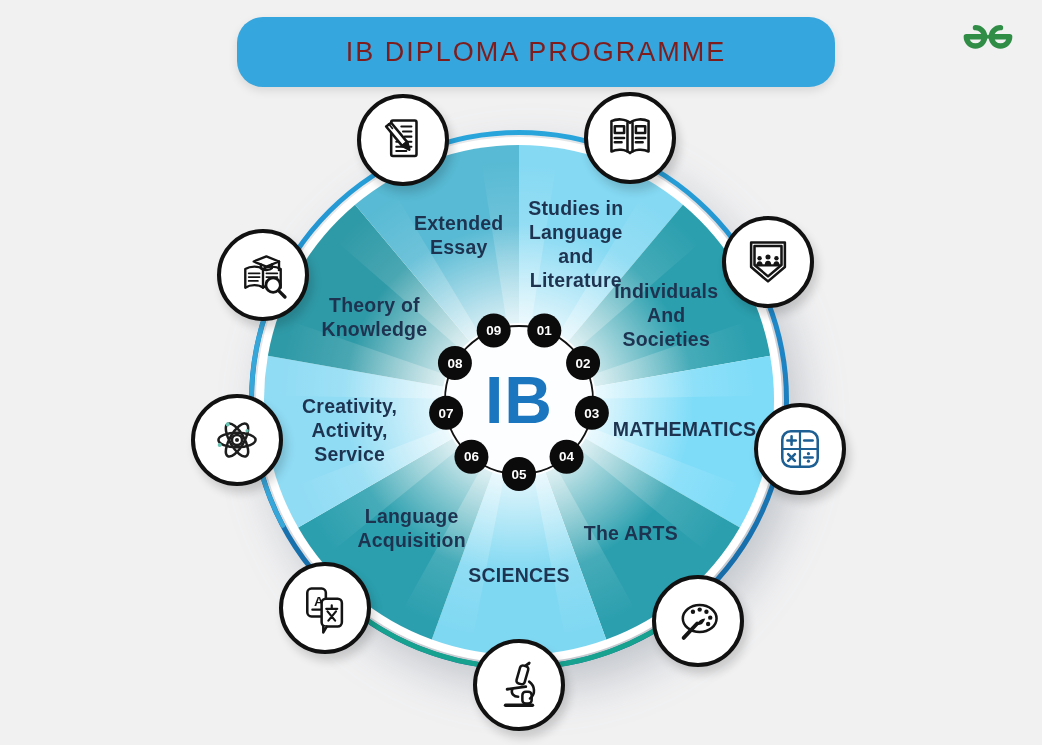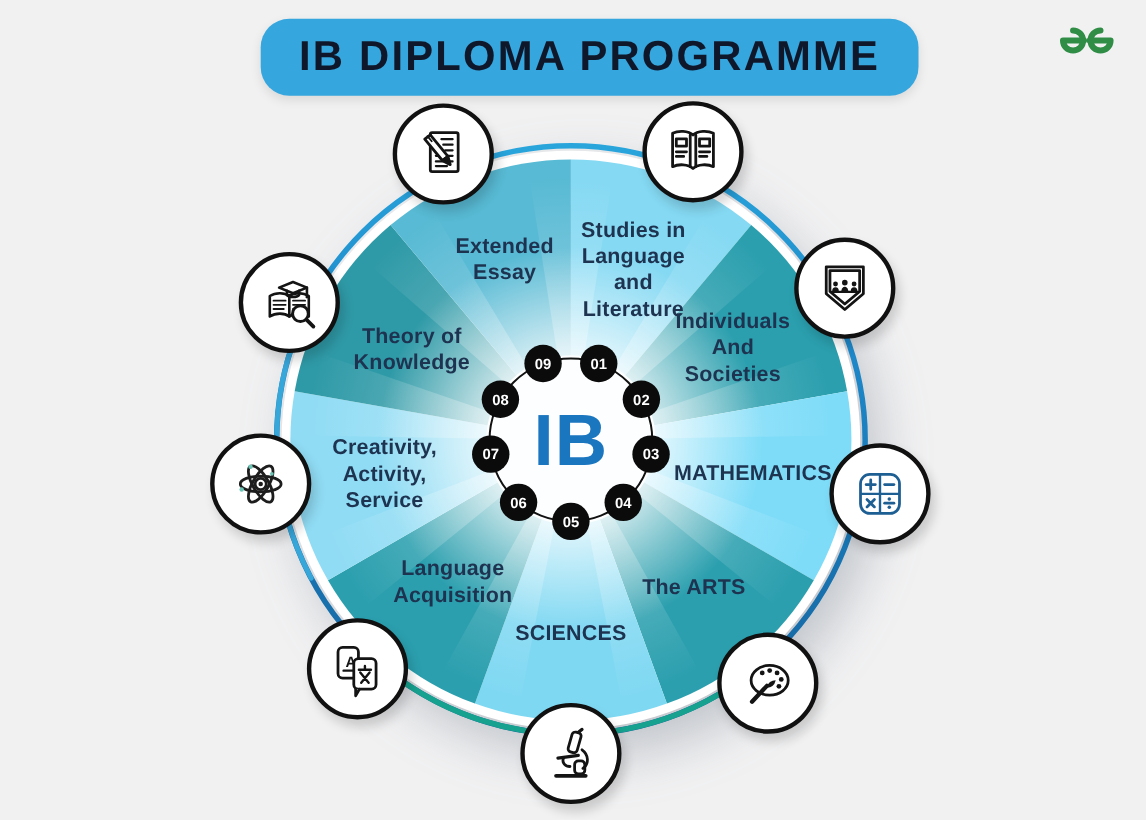--- a/index.html
+++ b/index.html
@@ -7,21 +7,21 @@
     width:1042px;height:745px;position:relative;overflow:hidden;
     background:#f1f1f2;
     font-family:"Liberation Sans",sans-serif;
   }
   .banner{
     position:absolute;left:237px;top:17px;width:598px;height:70px;
     background:#36a6de;border-radius:26px;
     display:flex;align-items:center;justify-content:center;
     box-shadow:0 4px 10px rgba(0,0,0,.10);z-index:4;
   }
-  .banner span{color:#0f172a;font-size:38px;font-weight:bold;letter-spacing:2px;}
+  .banner span{color:#7f1d1d;font-size:27px;font-weight:normal;letter-spacing:2px;}
   .gfg-logo{position:absolute;left:958px;top:16px;width:60px;height:46px;z-index:4;}
   #wheel-svg{
     position:absolute;left:0;top:0;
     filter:drop-shadow(14px 20px 22px rgba(95,110,125,.32));
     font-family:"Liberation Sans",sans-serif;
   }
   .seg-label{font-size:19.5px;font-weight:600;letter-spacing:.2px;}
   .ib-label{font-size:66px;font-weight:bold;letter-spacing:1px;}
   .badge-num{font-size:13.5px;font-weight:bold;fill:#ffffff;}
   .icon-circle{

